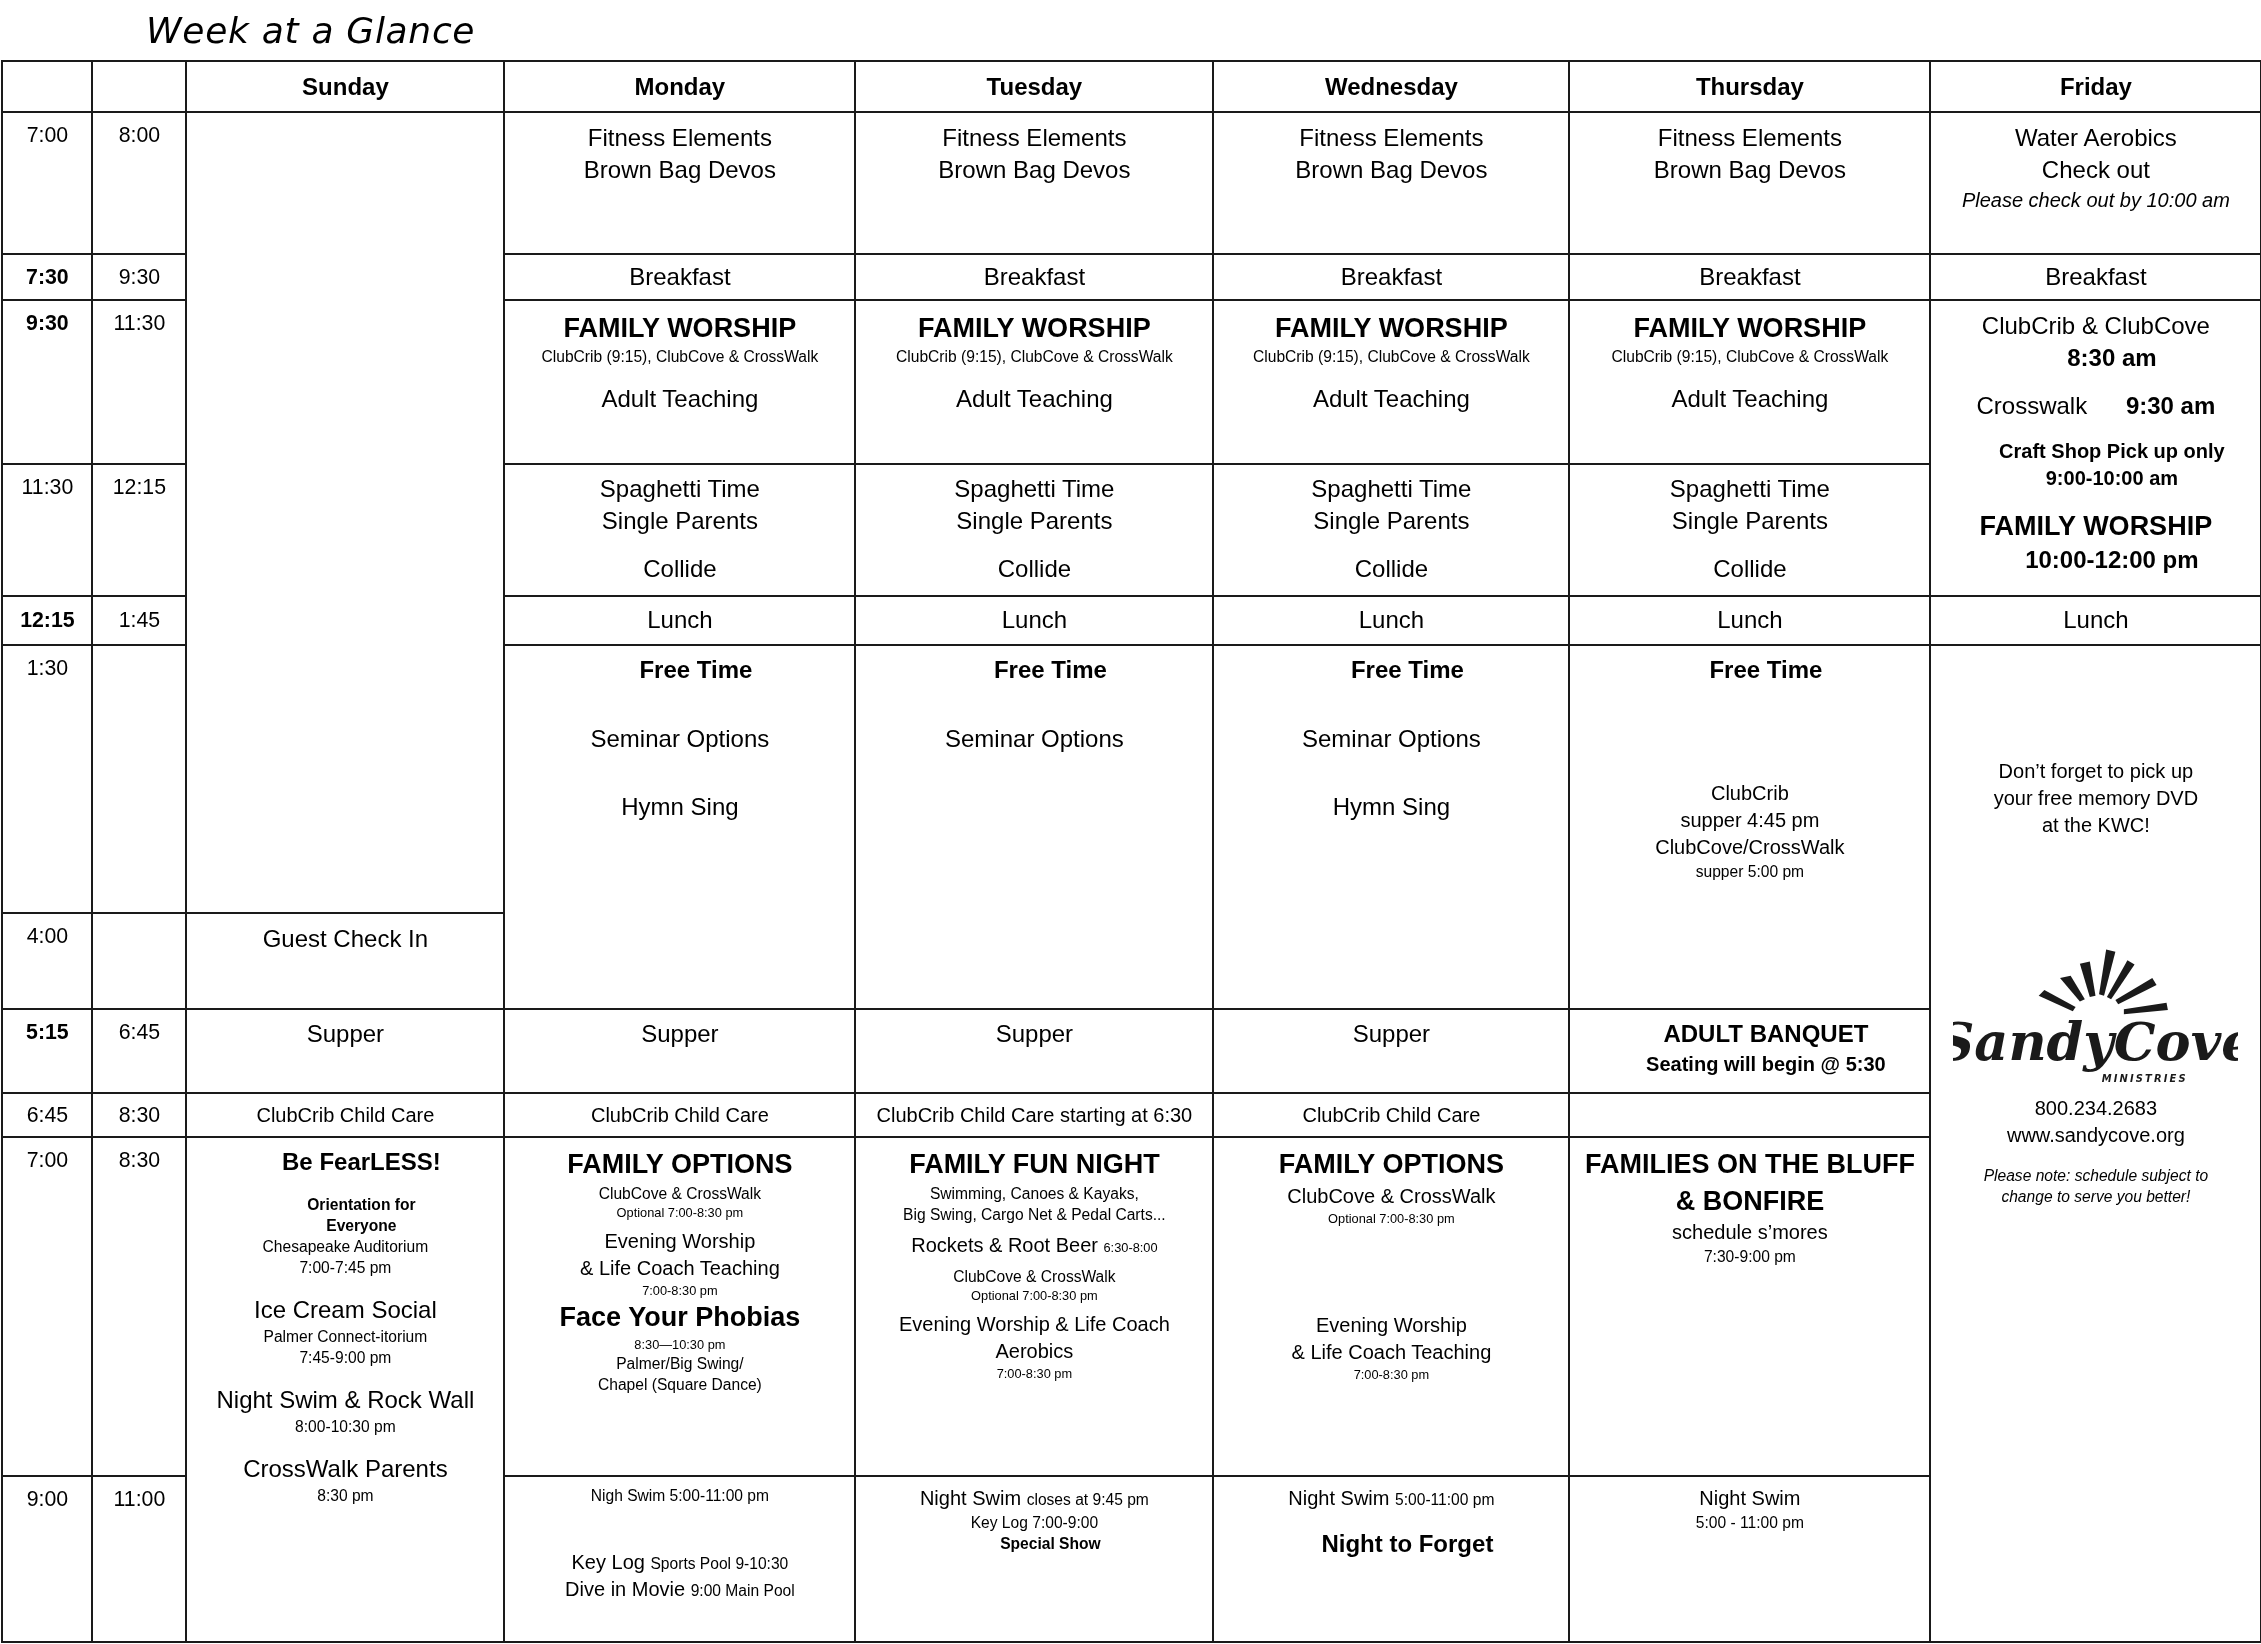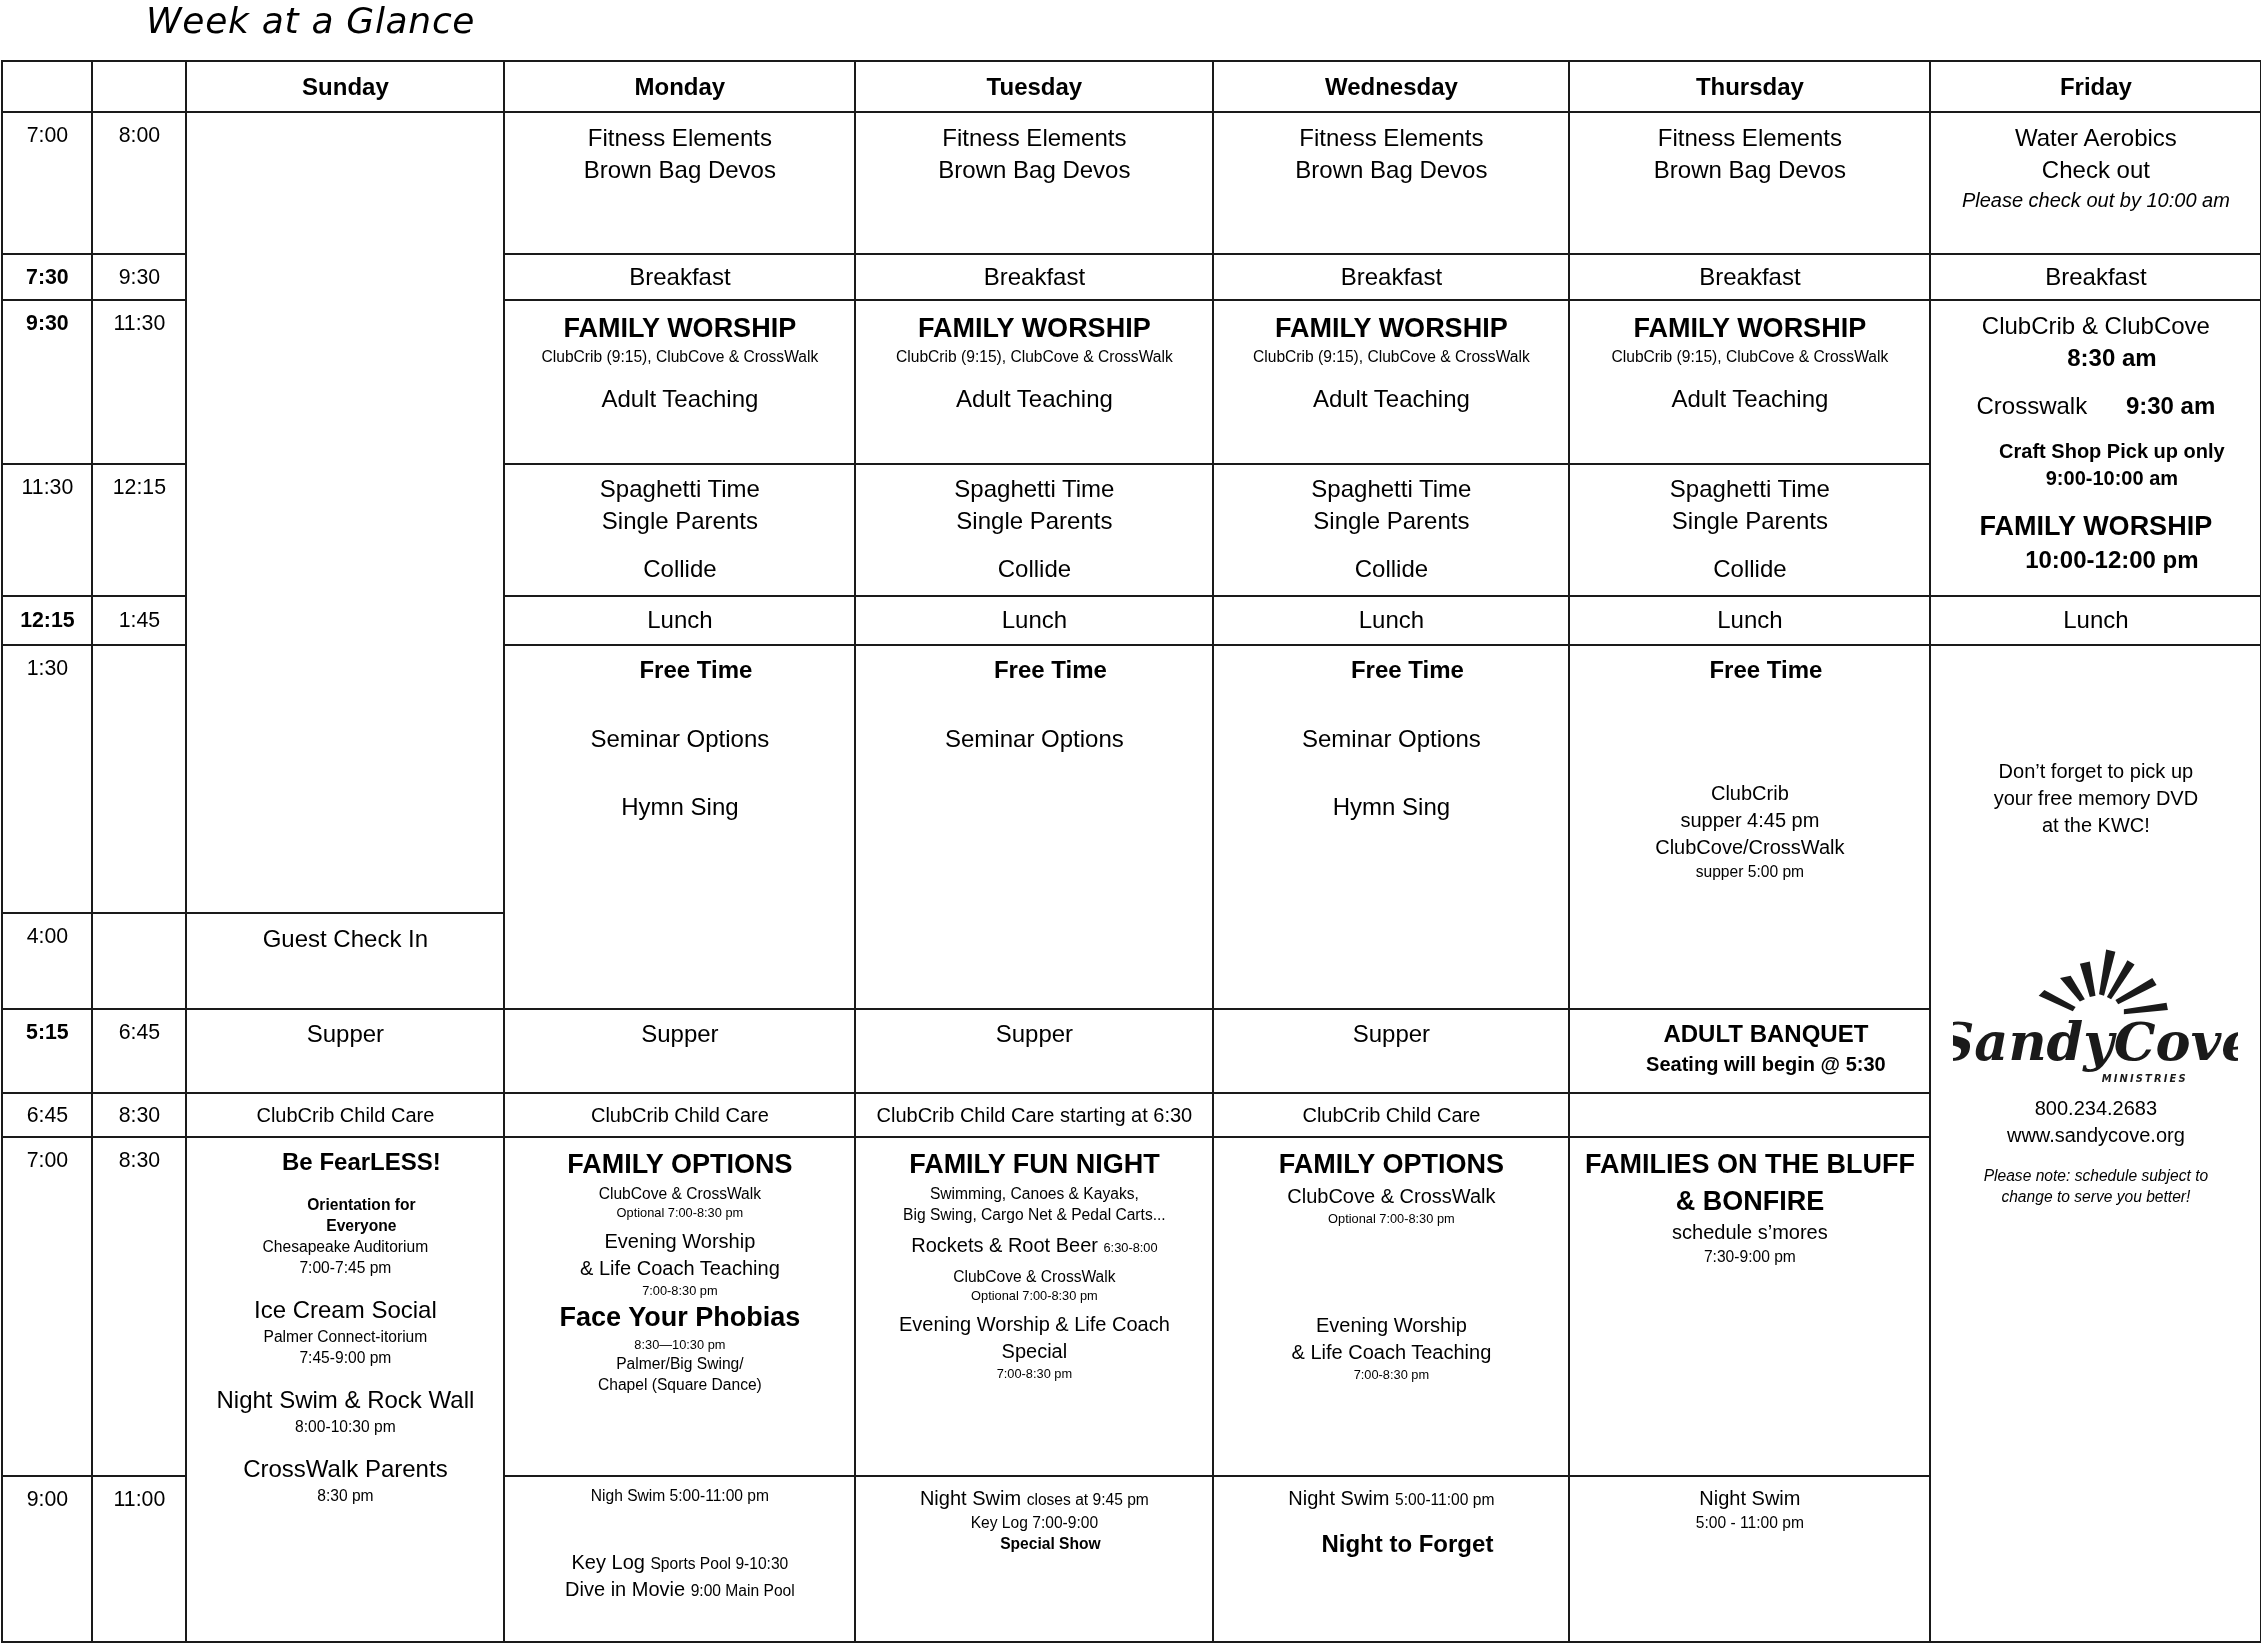--- a/index.html
+++ b/index.html
@@ -1,18 +1,18 @@
 <!DOCTYPE html>
 <html style="font-size:11.4px"><head>
 <meta charset="utf-8">
 <style>
   html, body { margin: 0; padding: 0; background: #ffffff; }
   body { width: 2261px; height: 1645px; position: relative; overflow: hidden;
          font-family: "Liberation Sans", sans-serif; color: #000; }
-  .title { position: absolute; left: 146px; top: 0; font-size: 36px; font-style: italic;
+  .title { position: absolute; left: 146px; top: 10px; font-size: 36px; font-style: italic;
            font-family: "DejaVu Sans", sans-serif; letter-spacing: 0.7px; }
   table.sched { position: absolute; left: 1.4px; top: 60px; width: 2258px; height: 1583px;
                 border-collapse: collapse; table-layout: fixed; }
   table.sched td, table.sched th { border: 2.1px solid #1a1a1a; vertical-align: top;
                 text-align: center; padding: 0; overflow: hidden; }
   th { font-weight: bold; font-size: 24px; vertical-align: middle !important; }
   .t { font-size: 21.3px; padding-top: 10px !important; }
   .tb { font-weight: bold; }
   .c { font-size: 24px; line-height: 1.35; padding-top: 8.5px !important; }
   .mid { vertical-align: middle !important; padding-top: 0 !important; }
@@ -274,21 +274,21 @@
       <span class="line big">FAMILY FUN NIGHT</span>
       <span class="line xs">Swimming, Canoes &amp; Kayaks,</span>
       <span class="line xs">Big Swing, Cargo Net &amp; Pedal Carts...</span>
       <span class="line sm" style="margin-top:7.1px">
         <span>Rockets &amp; Root Beer</span>
         <span class="xxs">6:30-8:00</span>
       </span>
       <span class="line xs" style="margin-top:7.1px">ClubCove &amp; CrossWalk</span>
       <span class="line xxs">Optional 7:00-8:30 pm</span>
       <span class="line sm" style="margin-top:7.1px">Evening Worship &amp; Life Coach</span>
-      <span class="line sm">Special</span>
+      <span class="line sm">Aerobics</span>
       <span class="line xxs">7:00-8:30 pm</span>
     </td>
     <td class="c">
       <span class="line big">FAMILY OPTIONS</span>
       <span class="line sm">ClubCove  &amp; CrossWalk</span>
       <span class="line xxs">Optional 7:00-8:30 pm</span>
       <span class="line sm" style="margin-top:85px">Evening Worship</span>
       <span class="line sm">&amp; Life Coach Teaching</span>
       <span class="line xxs">7:00-8:30 pm</span>
     </td>

